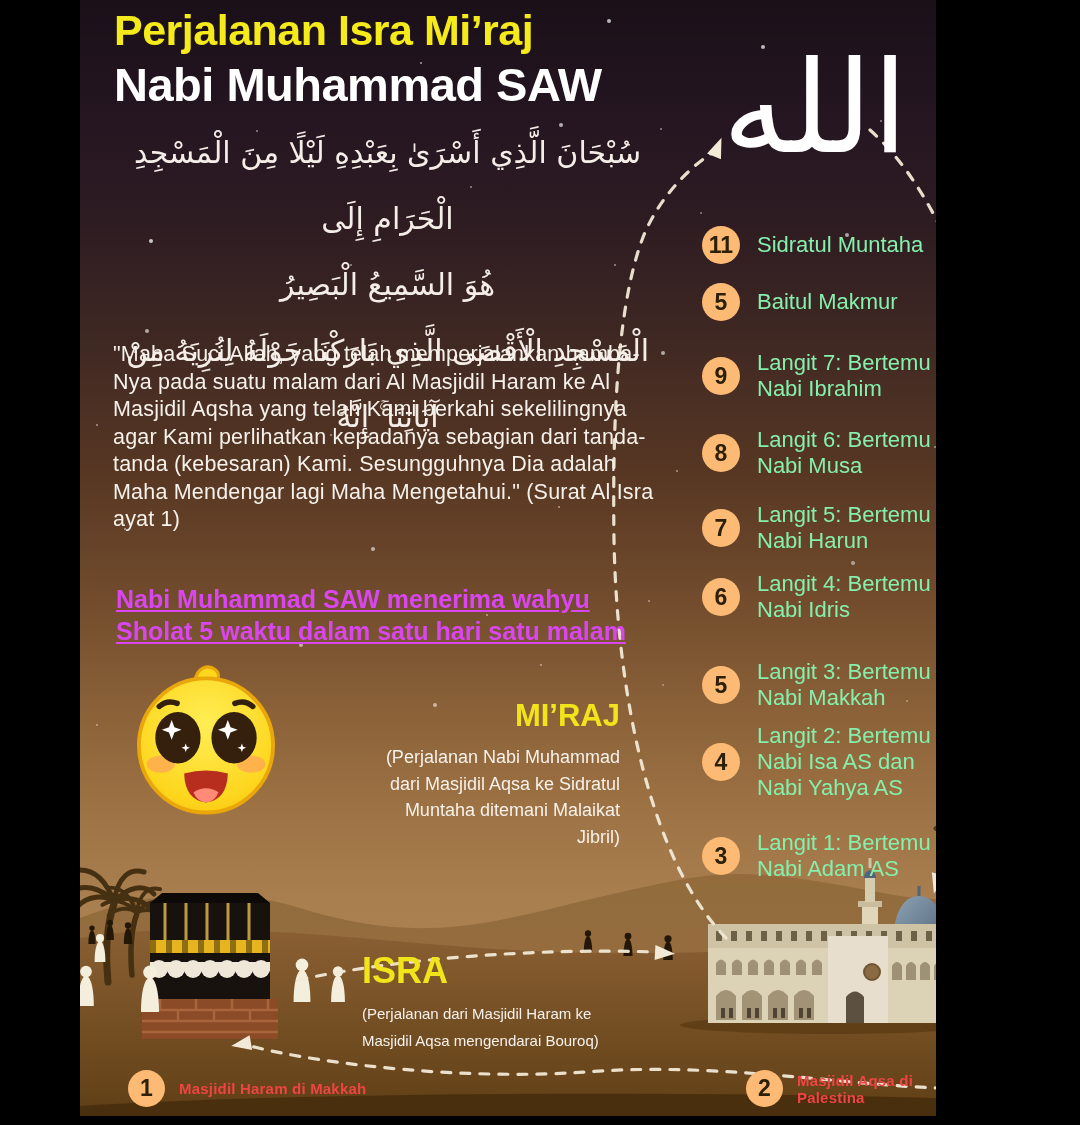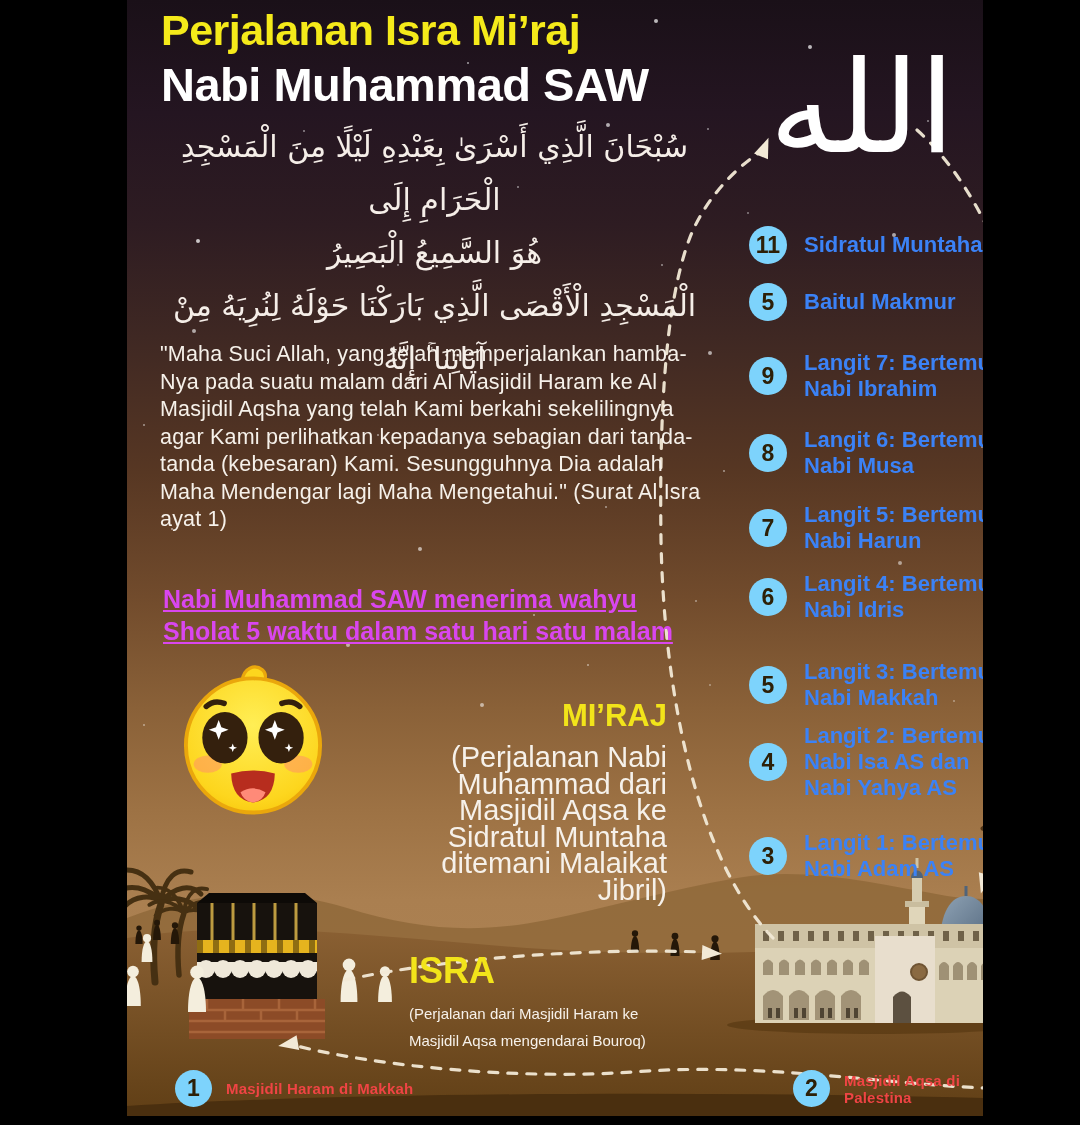--- a/index.html
+++ b/index.html
@@ -1,17 +1,17 @@
 <!DOCTYPE html>
 <html><head>
 <meta charset="utf-8">
 <style>
   html,body{margin:0;padding:0;background:#000;}
   .page{position:relative;width:936px;height:1125px;overflow:hidden;background:#000;
-        font-family:"Liberation Sans",sans-serif;margin-left:47px;}
+        font-family:"Liberation Sans",sans-serif;}
   .sky{position:absolute;left:80px;top:0;width:921px;height:1125px;z-index:0;
        background:linear-gradient(180deg,#1a1018 0%,#241521 10%,#2e1c22 20%,#3f2823 30%,
        #573723 42%,#714b2c 53%,#8a6138 63%,#9d7244 72%,#aa7f50 80%,#b08657 100%);}
   .starfield{position:absolute;left:0;top:0;width:2px;height:2px;border-radius:50%;z-index:1;
      background:transparent;
      box-shadow:150px 240px 0 1px rgba(255,255,255,.75),256px 130px 0 0 rgba(255,255,255,.5),
       420px 62px 0 0 rgba(255,255,255,.6),608px 20px 0 1px rgba(255,255,255,.7),
       660px 128px 0 0 rgba(255,255,255,.5),700px 212px 0 0 rgba(255,255,255,.45),
       146px 330px 0 1px rgba(255,255,255,.6),96px 424px 0 0 rgba(255,255,255,.5),
       662px 352px 0 1px rgba(255,255,255,.6),676px 470px 0 0 rgba(255,255,255,.5),
@@ -28,34 +28,34 @@
       560px 124px 0 1px rgba(255,255,255,.65),470px 186px 0 0 rgba(255,255,255,.5),
       350px 264px 0 0 rgba(255,255,255,.5),906px 700px 0 0 rgba(255,255,255,.4),
       880px 120px 0 0 rgba(255,255,255,.5);}
   svg.scene,svg.arrows{position:absolute;left:0;top:0;z-index:2;}
   svg.arrows{z-index:5;}
   .txt{position:absolute;z-index:10;}
   .title{left:114px;top:6px;}
   .title .t1{font-size:43px;font-weight:bold;color:#f5ea1a;letter-spacing:-.5px;}
   .title .t2{font-size:47px;font-weight:bold;color:#ffffff;margin-top:2px;letter-spacing:-.5px;}
   .arabic{left:105px;top:120px;width:565px;text-align:center;direction:rtl;color:#f5eee8;
-          font-family:"DejaVu Sans",sans-serif;font-size:30px;line-height:53px;}
+          font-family:"DejaVu Sans",sans-serif;font-size:30px;line-height:66px;}
   .translation{left:113px;top:341px;width:556px;margin:0;color:#f6f1ea;
                font-size:21.5px;line-height:27.5px;letter-spacing:.2px;}
   .note{left:116px;top:583px;font-size:25px;font-weight:bold;color:#d946ef;line-height:32px;text-decoration:underline;}
   .allah{left:705px;top:8px;width:220px;text-align:center;color:#ffffff;
          font-family:"DejaVu Sans",sans-serif;font-size:128px;line-height:200px;}
   .miraj{left:370px;top:698px;width:250px;text-align:right;}
   .miraj .heading{font-size:31px;font-weight:bold;color:#f2e41a;margin-bottom:10px;}
-  .miraj .desc{color:#f6f1ea;font-size:29px;line-height:26.5px;}
+  .miraj .desc{color:#f6f1ea;font-size:18px;line-height:26.5px;}
   .hrow{position:absolute;left:702px;display:flex;gap:17px;align-items:center;z-index:10;}
-  .badge{width:38px;height:38px;border-radius:50%;background:#7dd3fc;color:#2d2008;
+  .badge{width:38px;height:38px;border-radius:50%;background:#fdba74;color:#2d2008;
          font-weight:bold;font-size:23px;display:flex;align-items:center;justify-content:center;
          flex:0 0 38px;}
-  .hlabel{width:195px;color:#3b82f6;font-size:22px;line-height:26px;font-weight:bold;}
+  .hlabel{width:195px;color:#86efac;font-size:22px;line-height:26px;}
   .isra{left:362px;top:950px;}
   .isra .heading{font-size:36px;font-weight:bold;color:#f2e41a;}
   .isra .desc{margin-top:8px;color:#f6f1ea;font-size:15px;line-height:27px;}
   .loc{position:absolute;display:flex;align-items:center;gap:14px;z-index:10;}
   .loc .llabel{font-size:15px;font-weight:bold;color:#ef4444;letter-spacing:.2px;}
   .emoji{position:absolute;left:128px;top:660px;z-index:12;}
   .bar{position:absolute;background:#000;z-index:30;}
   .bar-left{left:0;top:0;width:80px;height:1125px;}
   .bar-right{left:1002px;top:0;width:78px;height:1125px;}
   .bar-bottom{left:0;top:1116px;width:1080px;height:9px;}

